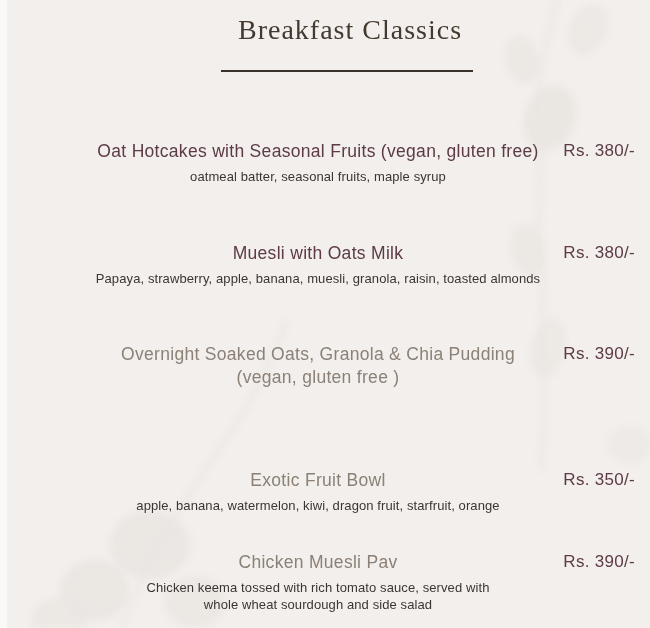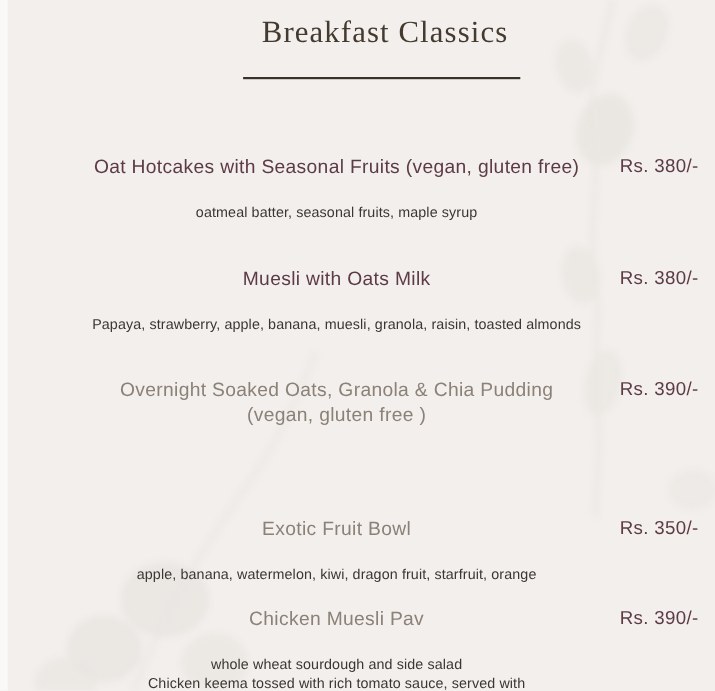--- a/index.html
+++ b/index.html
@@ -33,33 +33,33 @@
     color:#443a2f;
     letter-spacing:1px;
   }
   .title-underline {
     position:absolute; top:70px; left:221px; width:252px; height:2px;
     background:#39312a;
   }
 
   .item { position:absolute; left:0; width:650px; }
   .item-main {
-    position:absolute; left:0; top:0; width:612px;
+    position:absolute; left:12px; top:0; width:612px;
     text-align:center;
   }
   .item-name {
     font-size:17.5px; line-height:23px;
     letter-spacing:.3px;
   }
   .name-accent { color:#5d3b46; }
   .name-muted  { color:#8b8177; }
   .item-desc {
     font-size:13px; line-height:17px;
     color:#3a3633;
-    margin-top:21px;
+    margin-top:5px;
     letter-spacing:.1px;
   }
   .item--gap .item-desc { margin-top:9px; }
   .item-price {
     position:absolute; top:1px; right:15px;
     font-size:17px; letter-spacing:.3px;
     color:#5d3b46;
     white-space:nowrap;
     margin-left:16px;
   }
@@ -130,20 +130,20 @@
       <div class="item-name name-muted">Exotic Fruit Bowl</div>
       <div class="item-desc">apple, banana, watermelon, kiwi, dragon fruit, starfruit, orange</div>
     </div>
     <div class="item-price">Rs. 350/-</div>
   </div>
 
   <div class="item pos-item-4">
     <div class="item-main">
       <div class="item-name name-muted">Chicken Muesli Pav</div>
       <div class="item-desc">
+        <div>Chicken keema tossed with rich tomato sauce, served with</div>
         <div>whole wheat sourdough and side salad</div>
-        <div>Chicken keema tossed with rich tomato sauce, served with</div>
       </div>
     </div>
     <div class="item-price">Rs. 390/-</div>
   </div>
 
 </div>
 
 </body></html>

